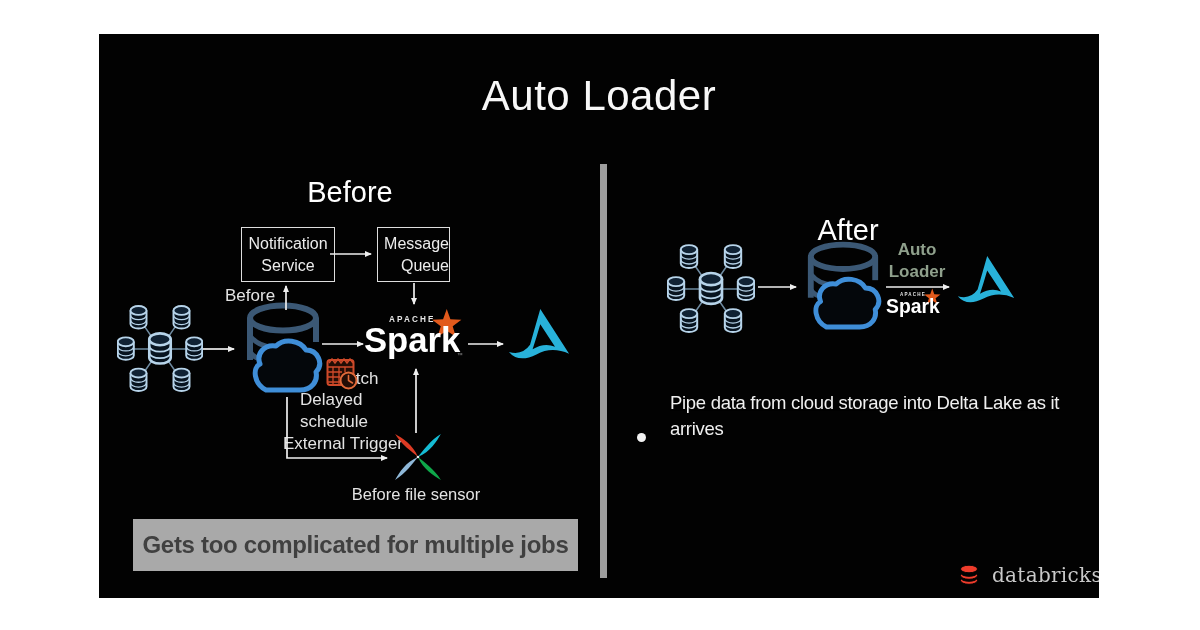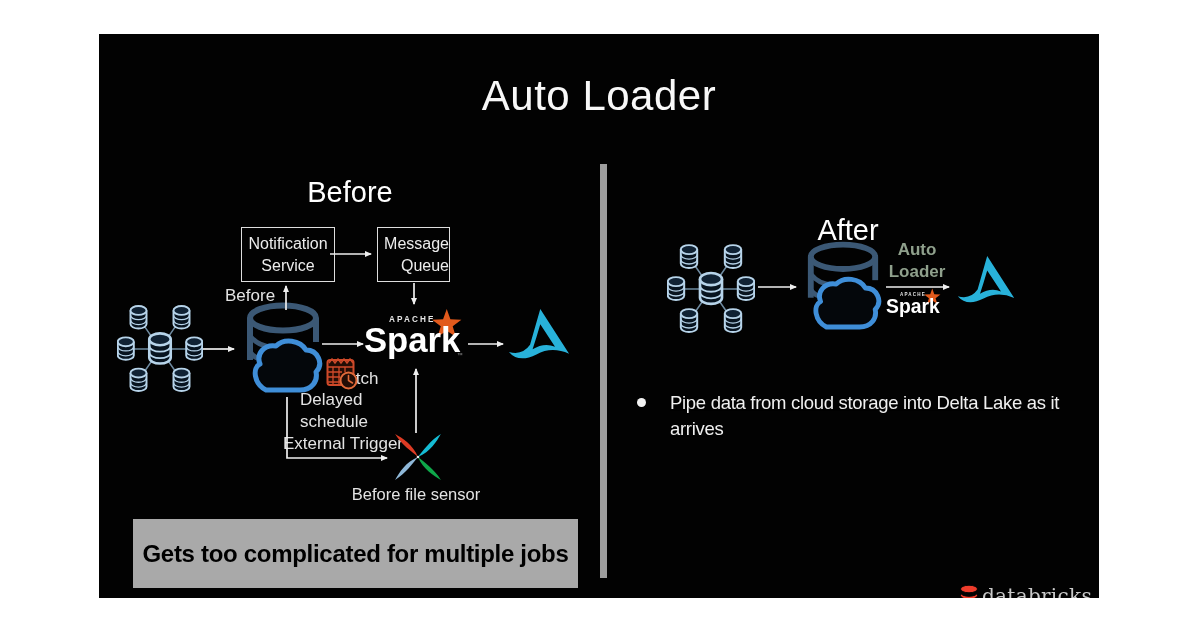--- a/index.html
+++ b/index.html
@@ -20,30 +20,30 @@
   .box-mq { left:278px; top:193px; width:73px; height:55px;text-align:right; }
   .lbl { color:#e3e3e3; font-size:17px; white-space:nowrap; }
   .lbl-stream  { left:126px; top:252px; }
   .lbl-batch   { left:236px; top:288px;margin-top:47px; }
   .lbl-delayed { left:201px; top:355px; width:100px; text-align:left; white-space:normal; line-height:1.28; }
   .lbl-ext     { left:184px; top:400px; }
   .lbl-airflow { left:242px; top:451px; width:150px; text-align:center; font-size:16.5px; }
   .lbl-autoloader { left:780px; top:205px; width:76px; text-align:center; color:#8fa08c;
                     font-size:17px; font-weight:700; line-height:1.3; white-space:normal; }
   .divider { left:501px; top:130px; width:7px; height:414px; background:#9e9e9e; }
-  .caption { left:34px; top:485px; width:445px; height:69px; background:#a9a9a9;
+  .caption { left:34px; top:485px; width:445px; height:52px; background:#a9a9a9;
              display:flex; align-items:center; justify-content:center;
-             color:#000000; font-size:24px; font-weight:700; letter-spacing:-0.3px; white-space:nowrap; }
+             color:#404040; font-size:24px; font-weight:700; letter-spacing:-0.3px; white-space:nowrap; }
   .bullets { left:538px; top:356px; width:448px; }
-  .bullet-row { display:flex; align-items:flex-start;text-decoration:underline; }
+  .bullet-row { display:flex; align-items:flex-end;text-decoration:underline; }
   .bullet-dot { width:9px; height:9px; border-radius:50%; background:#f2f2f2; flex:0 0 9px;
                 margin-top:8px; margin-right:24px; }
   .bullet-text { color:#f0f0f0; font-size:18.5px; line-height:26px; letter-spacing:-0.3px;
                  white-space:pre; }
-  .brand { left:860px; top:550px; display:flex; gap:3px; }
+  .brand { left:860px; top:529px; display:flex; align-items:center; gap:13px; }
   .brand-text { font-family:"DejaVu Serif","Liberation Serif",serif; font-size:20px;
                 color:#c9c9c9; letter-spacing:0.3px; }
   .arrow-layer { left:0; top:0; width:1000px; height:564px; pointer-events:none; }
   svg { display:block; }
 </style>
 </head>
 <body>
 
 <div class="page">
   <div class="slide">

